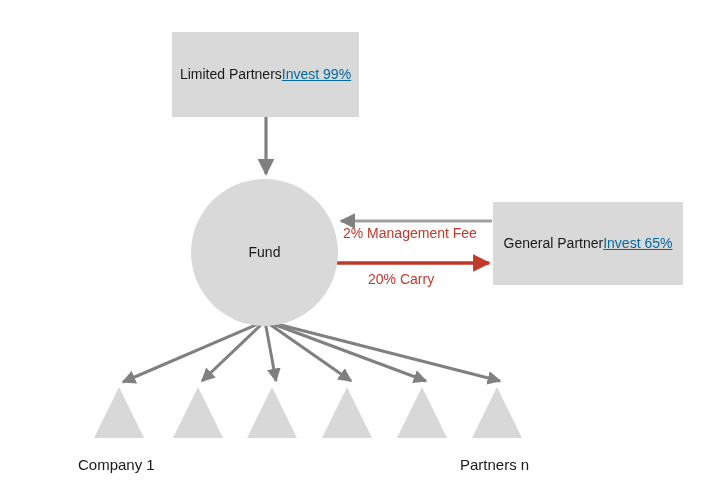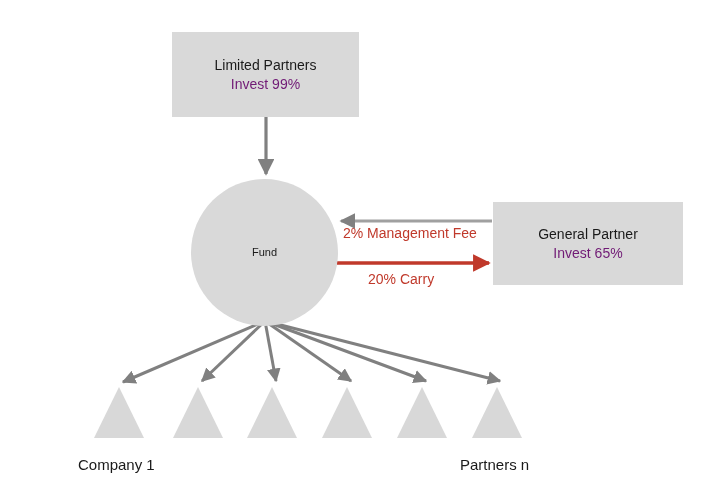--- a/index.html
+++ b/index.html
@@ -22,21 +22,21 @@
     left: 0;
     top: 0;
     width: 723px;
     height: 494px;
   }
   .node-box {
     position: absolute;
     background: #d9d9d9;
     box-sizing: border-box;
     display: flex;
-    flex-direction: column;
+    flex-direction: row;
     align-items: center;
     justify-content: center;
     z-index: 3;
   }
   .node-circle {
     position: absolute;
     background: #d9d9d9;
     border-radius: 50%;
     display: flex;
     align-items: center;
@@ -44,26 +44,27 @@
     z-index: 3;
   }
   .node-title {
     font-size: 14px;
     color: #1a1a1a;
     line-height: 19px;
     white-space: nowrap;
   }
   .node-sub {
     font-size: 14px;
-    color: #701a75;
+    color: #0369a1;
     line-height: 19px;
     white-space: nowrap;
+    text-decoration: underline;
   }
   .circle-label {
-    font-size: 11px;
+    font-size: 14px;
     color: #1a1a1a;
     line-height: 19px;
   }
   .edge-label {
     position: absolute;
     font-size: 14px;
     color: #c0392b;
     line-height: 18px;
     white-space: nowrap;
     z-index: 4;

